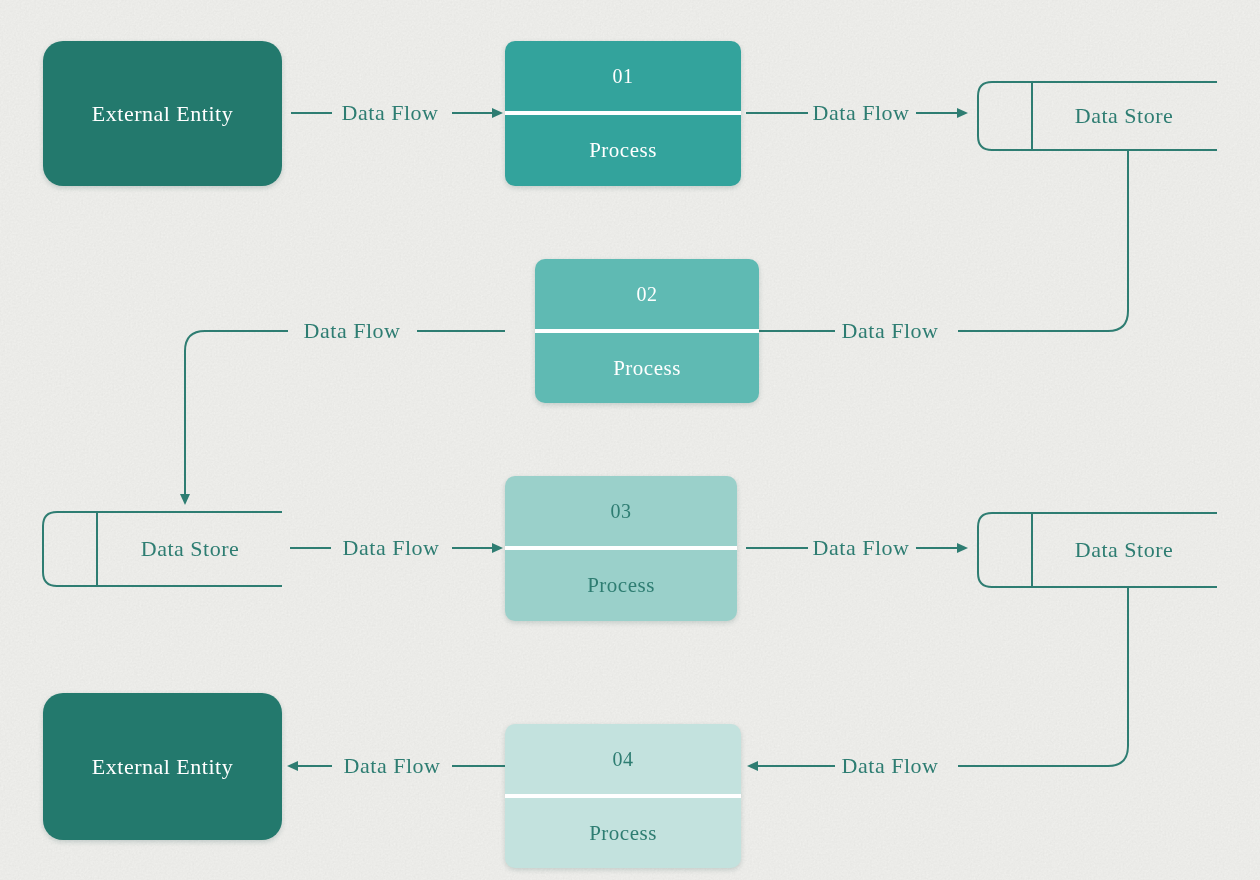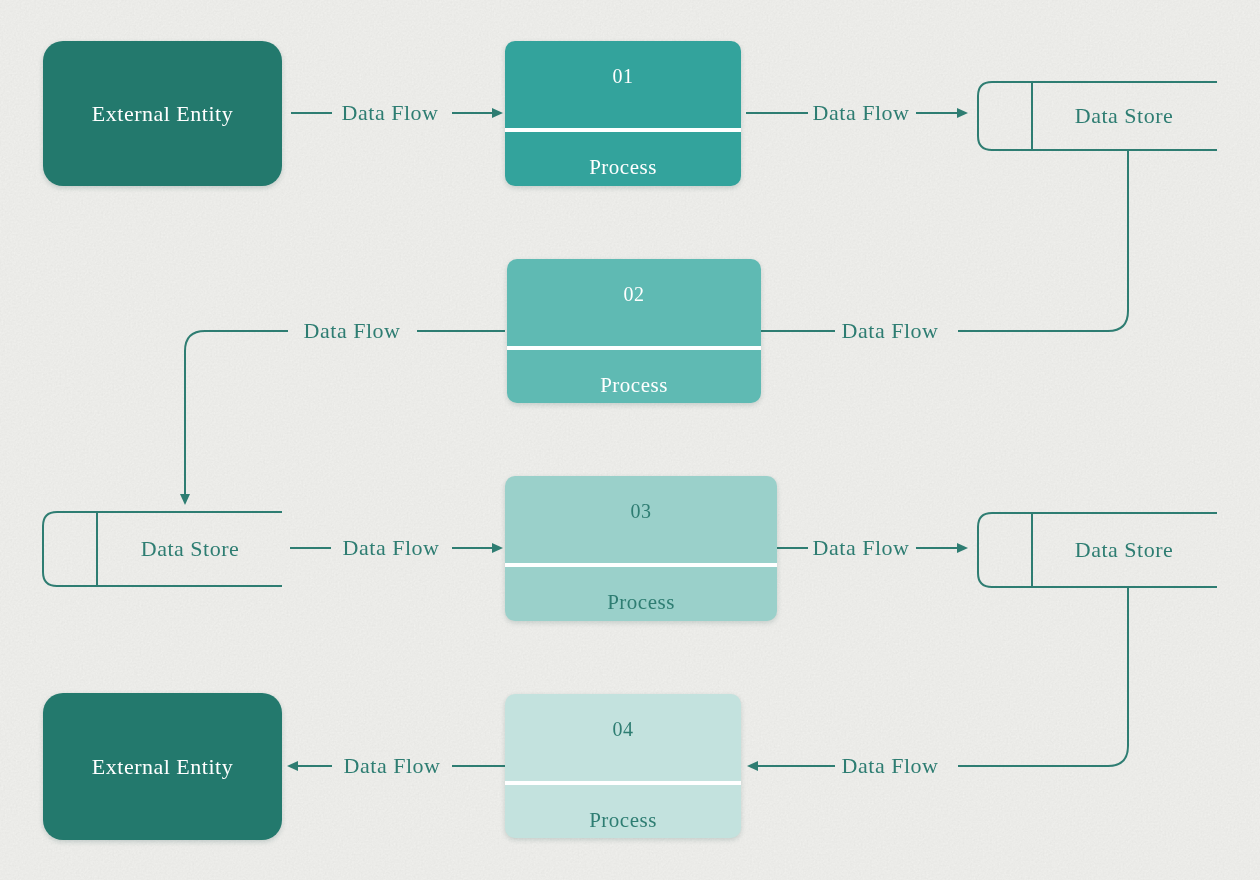--- a/index.html
+++ b/index.html
@@ -8,40 +8,40 @@
     width:1260px;height:880px;
     background:var(--background,#f5f5f2);
     overflow:hidden;
     font-family:"Liberation Serif", serif;
   }
   .texture{position:absolute;left:0;top:0;pointer-events:none;}
   #overlay{position:absolute;left:0;top:0;pointer-events:none;}
   .flow-line{stroke:var(--line,#2e7d72);stroke-width:2;fill:none;}
   .store-outline{stroke:var(--line,#2e7d72);stroke-width:2;fill:none;}
   .arrow-head{fill:var(--line,#2e7d72);stroke:none;}
-  .node{position:absolute;box-sizing:border-box;gap:17px;}
+  .node{position:absolute;box-sizing:border-box;}
   .entity{
     background:var(--external-entity-fill,#23796d);
     border-radius:20px;
     display:flex;align-items:center;justify-content:center;
     color:var(--text-light,#fff);
     font-size:22px;letter-spacing:0.5px;
     box-shadow:0 2px 5px rgba(45,85,80,0.22);
   }
   .process{
     border-radius:10px;
     display:flex;flex-direction:column;
     box-shadow:0 2px 5px rgba(45,85,80,0.20);
     overflow:hidden;
     font-size:21px;letter-spacing:0.5px;
   }
   .p1{background:var(--process-fill-1,#33a39c);color:var(--text-light,#fff);}
   .p2{background:var(--process-fill-2,#5fbab3);color:var(--text-light,#fff);}
   .p3{background:var(--process-fill-3,#9ad0ca);color:var(--text-dark,#2e7d72);}
-  .p4{background:var(--process-fill-4,#c3e2de);color:var(--text-dark,#2e7d72);}
+  .p4{background:var(--process-fill-4,#c3e2de);color:var(--text-dark,#2e7d72);margin-top:30px;}
   .proc-top{height:70px;display:flex;align-items:center;justify-content:center;font-size:20px;}
   .proc-divider{height:4px;background:var(--divider,#fff);}
   .proc-bottom{flex:1;display:flex;align-items:center;justify-content:center;border-radius:19px;}
   .label{
     position:absolute;transform:translate(-50%,-50%);
     font-size:22px;letter-spacing:0.5px;white-space:nowrap;
     color:var(--text-dark,#2e7d72);
   }
 </style>
 </head>
@@ -126,26 +126,26 @@
   </div>
   <div class="node entity" style="left:43px;top:693px;width:239px;height:147px">
     <span>External Entity</span>
   </div>
 
   <div class="node process p1" style="left:505px;top:41px;width:236px;height:145px">
     <div class="proc-top">01</div>
     <div class="proc-divider"></div>
     <div class="proc-bottom">Process</div>
   </div>
-  <div class="node process p2" style="left:507px;top:259px;width:254px;height:144px">
+  <div class="node process p2" style="left:535px;top:259px;width:224px;height:144px">
     <div class="proc-top">02</div>
     <div class="proc-divider"></div>
     <div class="proc-bottom">Process</div>
   </div>
-  <div class="node process p3" style="left:505px;top:476px;width:272px;height:145px">
+  <div class="node process p3" style="left:505px;top:476px;width:232px;height:145px">
     <div class="proc-top">03</div>
     <div class="proc-divider"></div>
     <div class="proc-bottom">Process</div>
   </div>
   <div class="node process p4" style="left:505px;top:694px;width:236px;height:144px">
     <div class="proc-top">04</div>
     <div class="proc-divider"></div>
     <div class="proc-bottom">Process</div>
   </div>
 

